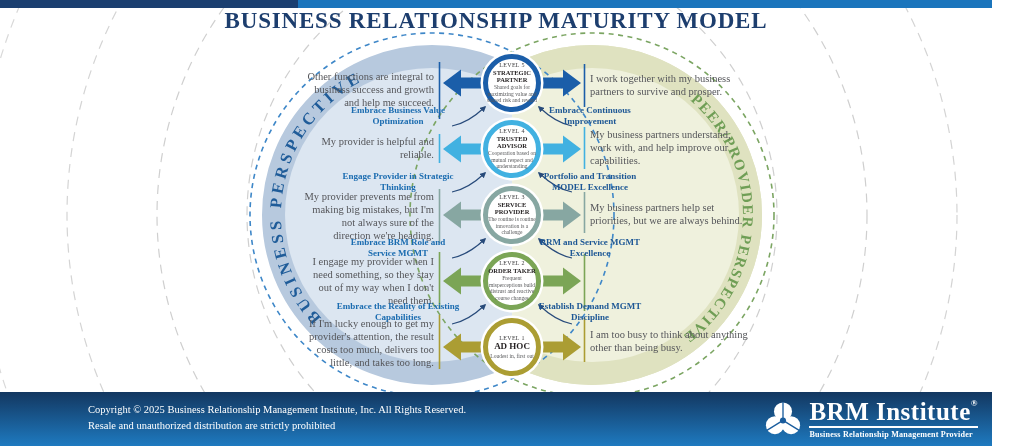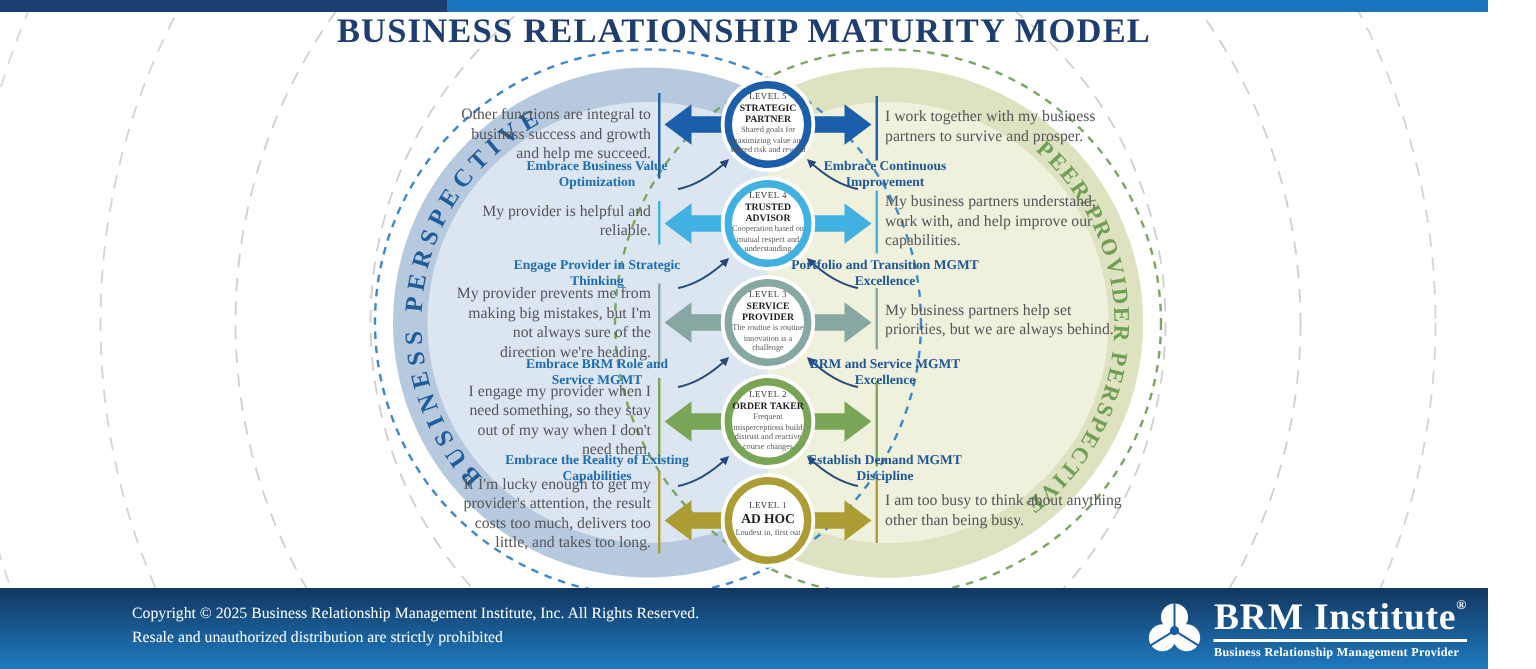--- a/index.html
+++ b/index.html
@@ -193,21 +193,21 @@
   <div class="side-text right" style="top:85px">I work together with my business partners to survive and prosper.</div>
   <div class="side-text right" style="top:148px">My business partners understand, work with, and help improve our capabilities.</div>
   <div class="side-text right" style="top:214px">My business partners help set priorities, but we are always behind.</div>
   <div class="side-text right" style="top:341px">I am too busy to think about anything other than being busy.</div>
 
   <div class="trans-label left" style="top:116px">Embrace Business Value Optimization</div>
   <div class="trans-label left" style="top:182px">Engage Provider in Strategic Thinking</div>
   <div class="trans-label left" style="top:248px">Embrace BRM Role and Service MGMT</div>
   <div class="trans-label left" style="top:312px">Embrace the Reality of Existing Capabilities</div>
   <div class="trans-label right" style="top:116px">Embrace Continuous Improvement</div>
-  <div class="trans-label right" style="top:182px">Portfolio and Transition MGMT Excellence</div>
+  <div class="trans-label right" style="top:182px">Portfolio and Transition MODEL Excellence</div>
   <div class="trans-label right" style="top:248px">BRM and Service MGMT Excellence</div>
   <div class="trans-label right" style="top:312px">Establish Demand MGMT Discipline</div>
 
   <div class="level-text lv5" style="top:83px">
     <div class="lvl">LEVEL 5</div>
     <div class="name">STRATEGIC PARTNER</div>
     <div class="desc">Shared goals for maximizing value and shared risk and reward</div>
   </div>
   <div class="level-text lv4" style="top:149px">
     <div class="lvl">LEVEL 4</div>

